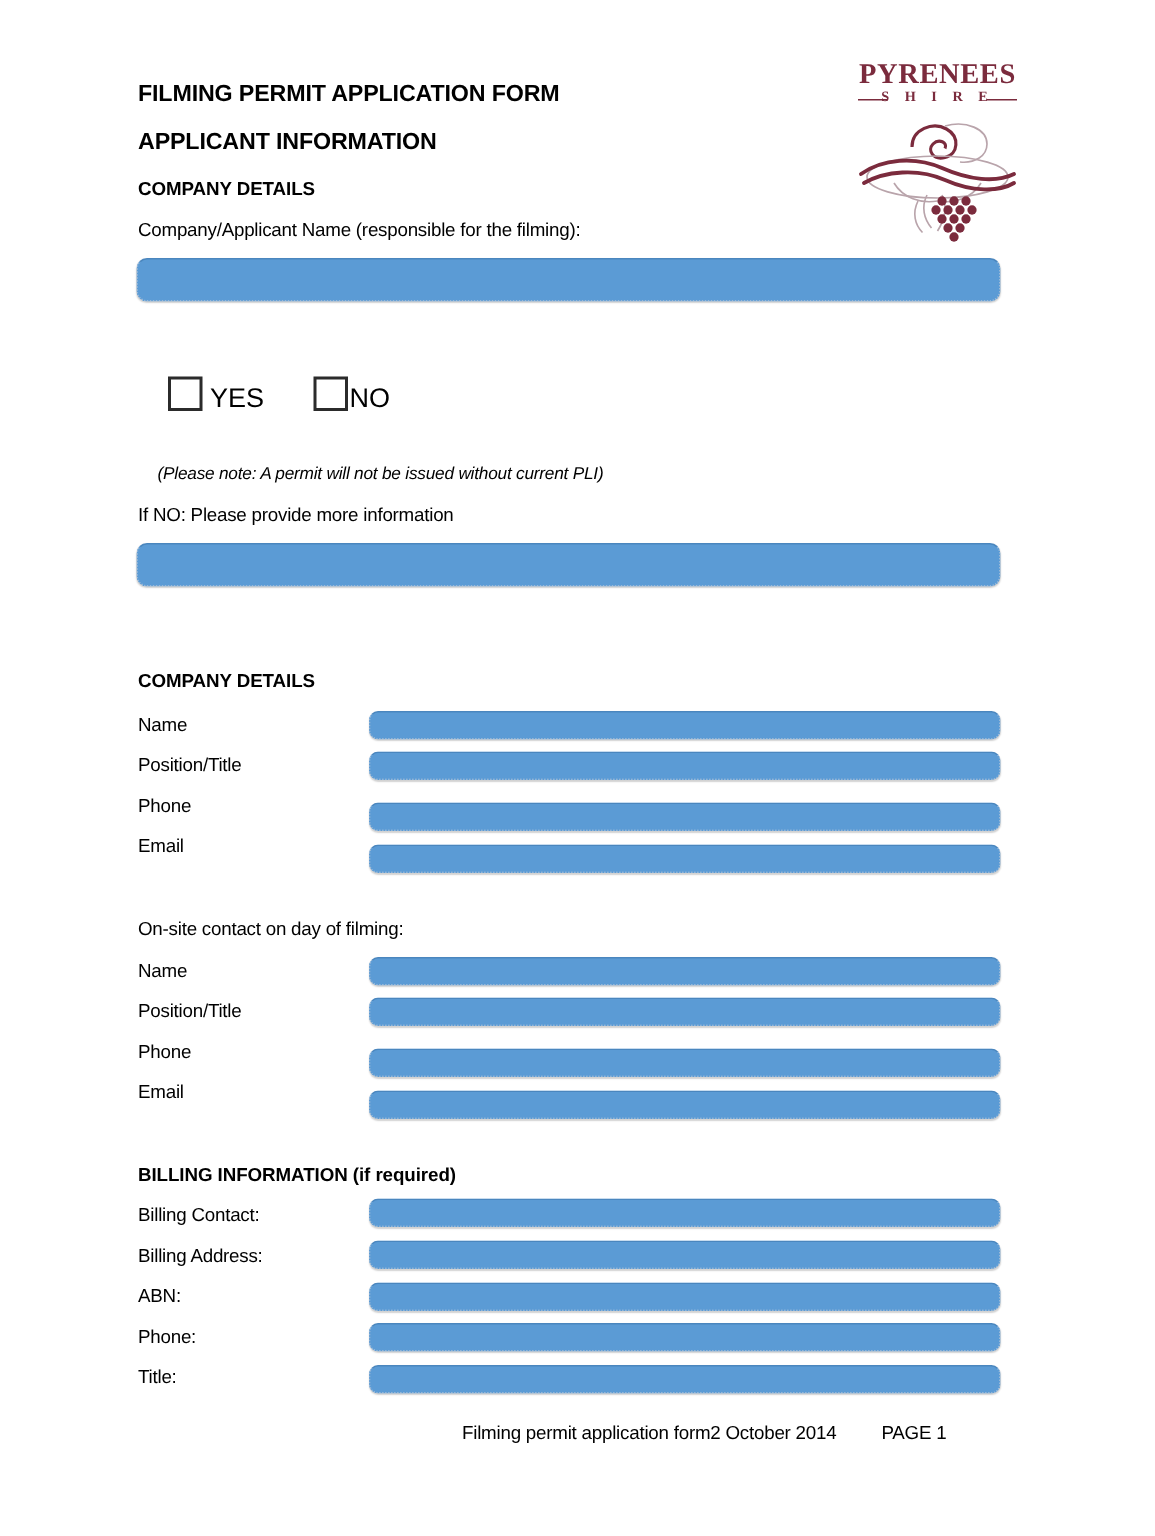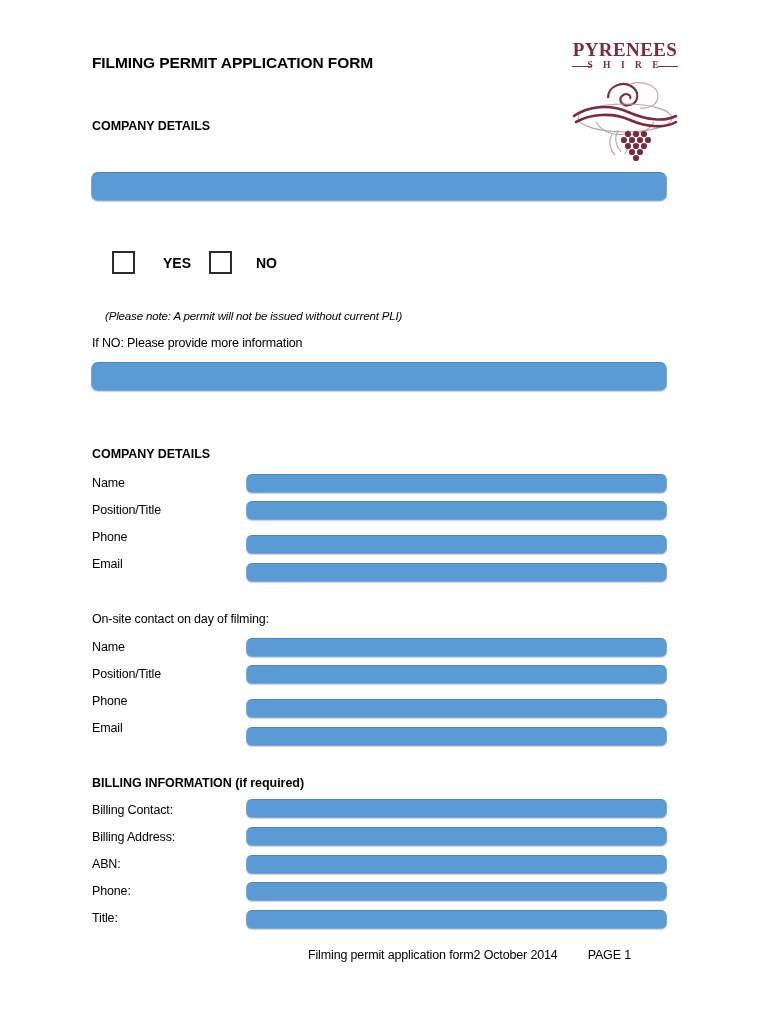--- a/index.html
+++ b/index.html
@@ -139,24 +139,23 @@
   .checkbox {
     position: absolute;
     width: 23px;
     height: 23px;
     border: 2px solid #2b2b2b;
     background: #ffffff;
     box-sizing: border-box;
   }
   .checkbox-label {
     position: absolute;
-    font-weight: bold;
-    font-size: 14px;
-    white-space: nowrap;
-    margin-left: 23px;
+    font-weight: normal;
+    font-size: 18px;
+    white-space: nowrap;
   }
 
   
   .footer {
     position: absolute;
     top: 948px;
     left: 92px;
     width: 580px;
     font-size: 12.5px;
     letter-spacing: -0.15px;
@@ -209,22 +208,24 @@
           <circle cx="70" cy="74" r="3.1"></circle>
           <circle cx="78" cy="74" r="3.1"></circle>
         <circle cx="66" cy="80" r="3.1"></circle>
           <circle cx="74" cy="80" r="3.1"></circle>
         <circle cx="70" cy="86" r="3.1"></circle>
       </g>
     </svg>
   </div>
 
   <div class="h1" style="top:54px">FILMING PERMIT APPLICATION FORM</div>
+  <div class="h1" style="top:86px">APPLICANT INFORMATION</div>
 
   <div class="h2" style="top:119px">COMPANY DETAILS</div>
+  <div class="body-text" style="top:146px">Company/Applicant Name (responsible for the filming):</div>
   <div class="field field-wide" style="top:172px"></div>
 
 
   <div class="checkbox" style="left:112px; top:251px"></div>
   <div class="checkbox-label" style="left:140px; top:255px">YES</div>
   <div class="checkbox" style="left:209px; top:251px"></div>
   <div class="checkbox-label" style="left:233px; top:255px">NO</div>
 
   <div class="note-text" style="top:310px">(Please note: A permit will not be issued without current PLI)</div>
   <div class="body-text" style="top:336px">If NO: Please provide more information</div>

